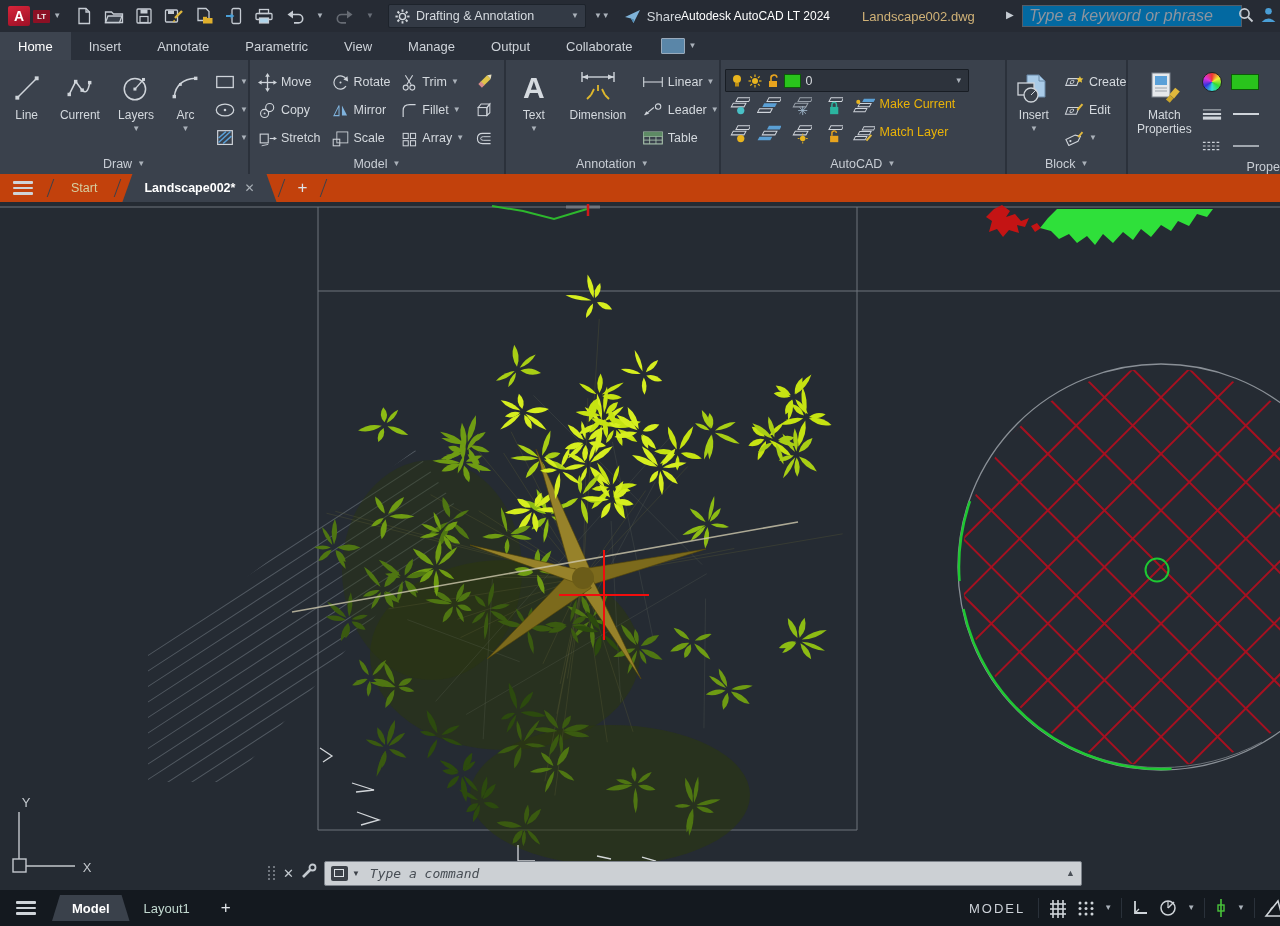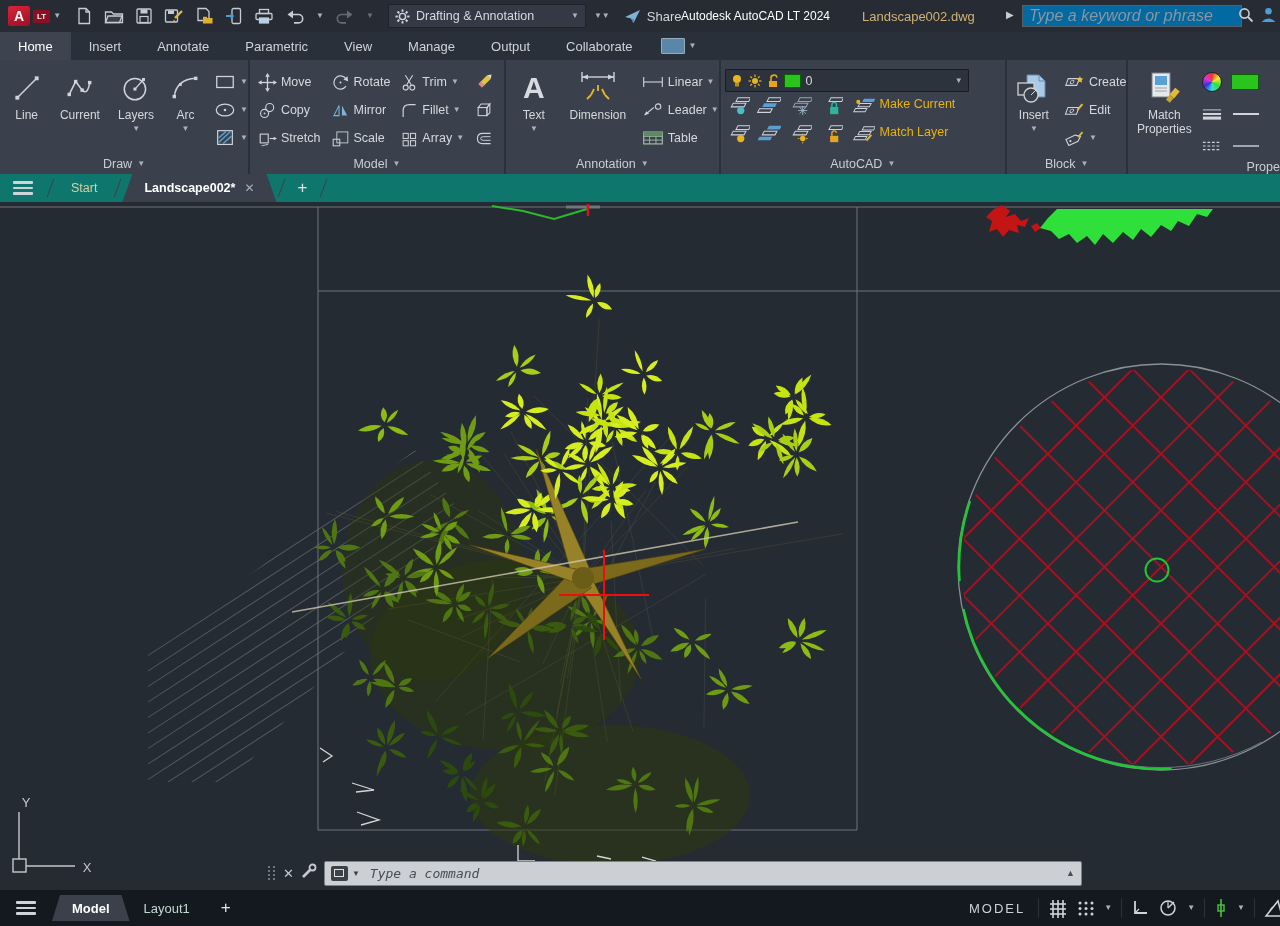--- a/index.html
+++ b/index.html
@@ -52,21 +52,21 @@
   .layercombo{display:flex;align-items:center;gap:5px;background:#2d333c;border:1px solid #181d24;
     height:21px;width:232px;padding:0 5px;border-radius:1px}
   .layercombo .lnum{font-size:12.5px;color:#d5d9dd;flex:1}
   .swatch{width:15px;height:12px;background:#29c41c;border:1px solid #0c5c08}
   .layrow{display:flex;align-items:center;height:28px;gap:4px}
   .laybtn{width:27px;display:flex;justify-content:center;cursor:default}
   .laylbl{display:flex;align-items:flex-start;gap:5px;font-size:12.5px;color:#eab308;margin-left:4px;cursor:default}
   .wheel{width:18px;height:18px;border-radius:50%;
     background:conic-gradient(#e33,#ee3,#3d3,#3dd,#33d,#d3d,#e33);border:1px solid #222}
   
-  #filetabs{position:absolute;left:0;top:174px;width:1280px;height:28px;background:#0f766e;
+  #filetabs{position:absolute;left:0;top:174px;width:1280px;height:28px;background:#c2410c;
     display:flex;align-items:stretch;color:#cfd4d9}
   .ft-burger{width:46px;display:flex;align-items:center;justify-content:center;cursor:default}
   .ftab{display:flex;align-items:center;padding:0 16px;font-size:12.5px;cursor:default}
   .ftab.start{color:#d6d0a2}
   .ftab.active{background:#3a414c;color:#fff;font-weight:bold;clip-path:polygon(10px 0,calc(100% - 10px) 0,100% 100%,0 100%);padding:0 22px;gap:9px}
   .ftab .x{color:#aab1b8;font-weight:normal;font-size:12px}
   .ft-sep{width:1px;background:#3a414c;transform:skewX(-20deg);margin:5px 4px}
   .ft-plus{display:flex;align-items:center;padding:0 12px;font-size:17px;color:#dfe3e7;cursor:default}
   
   #canvas{position:absolute;left:0;top:202px;width:1280px;height:688px;background:#252b33}

